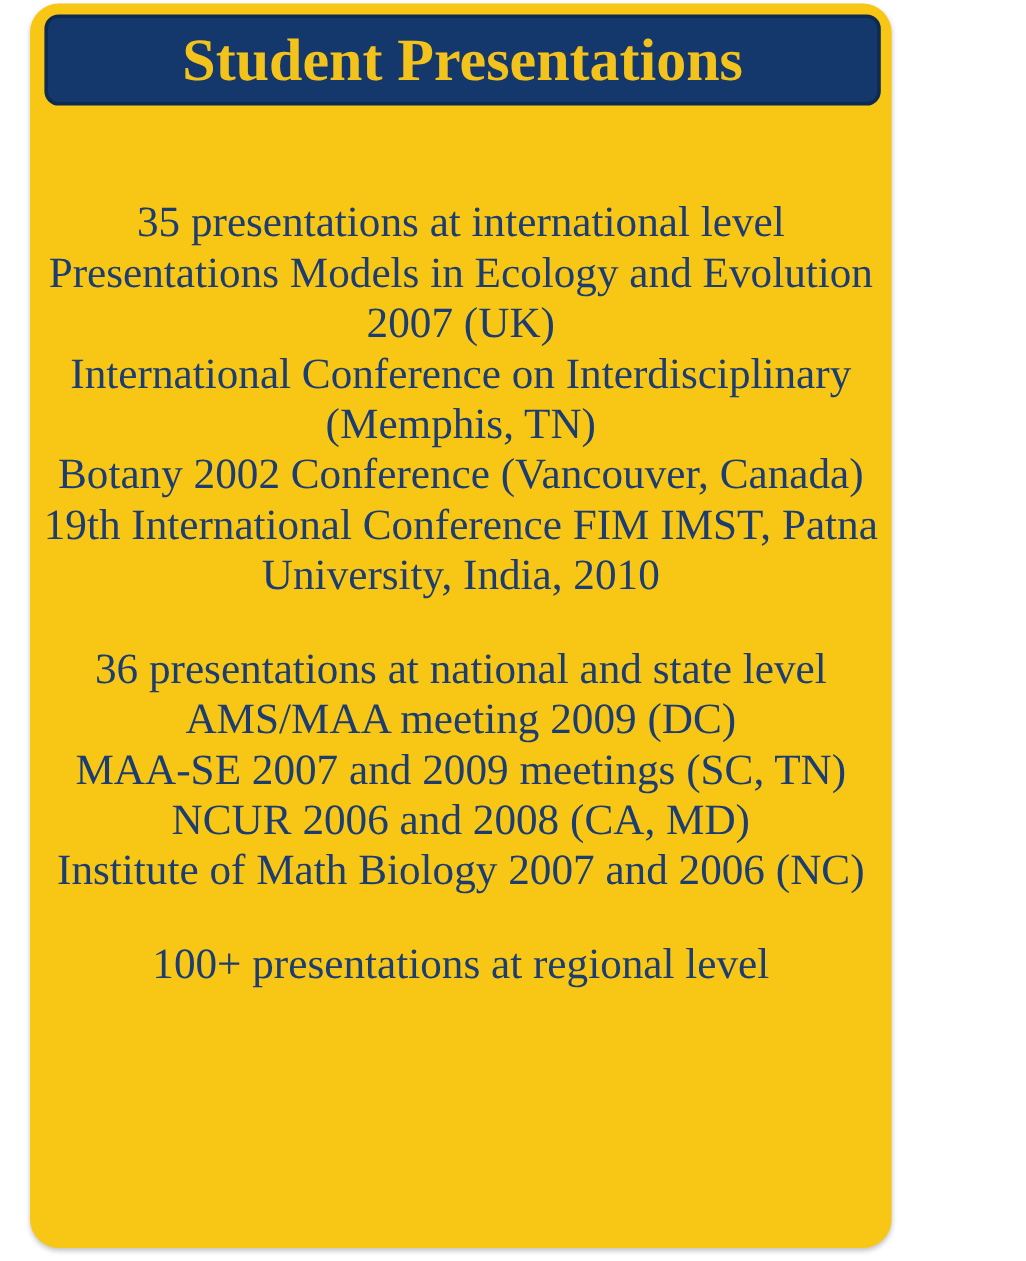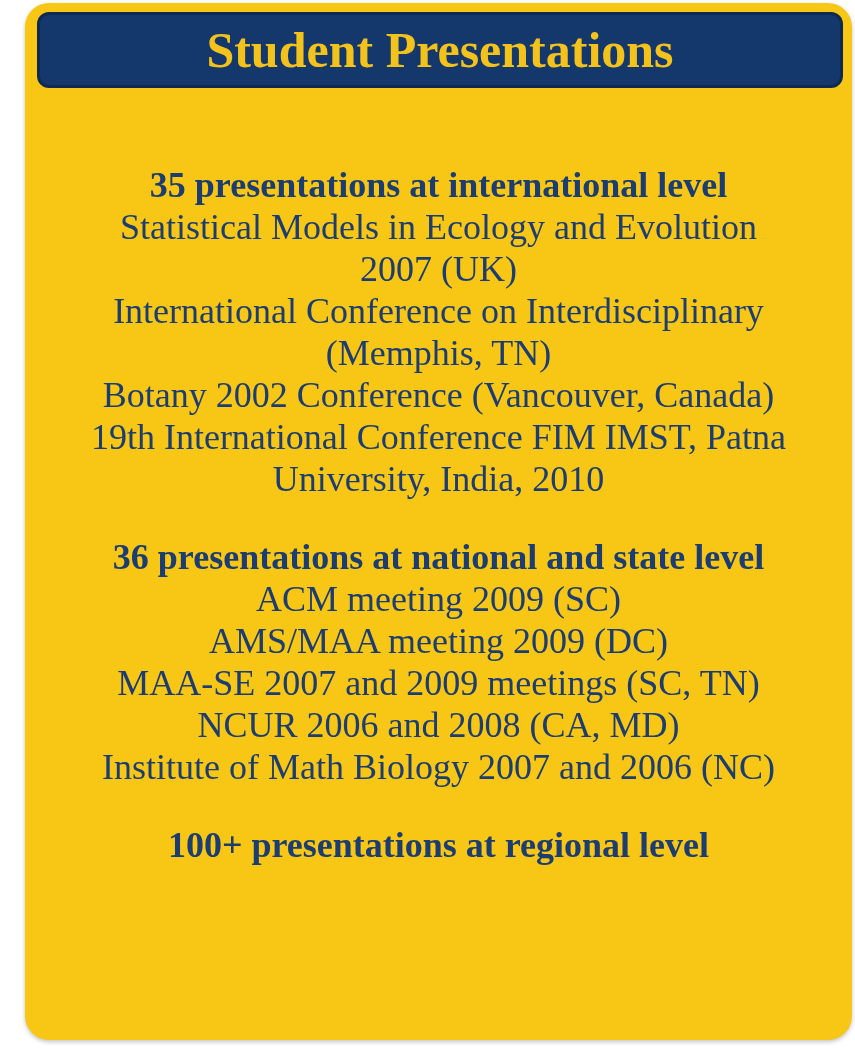--- a/index.html
+++ b/index.html
@@ -8,21 +8,21 @@
     background: #ffffff;
     width: 855px;
     height: 1051px;
     font-family: "Liberation Serif", serif;
     overflow: hidden;
   }
   .slide-card {
     position: absolute;
     left: 25px;
     top: 3px;
-    width: 827px;
+    width: 718px;
     height: 1037px;
     background: #F8C614;
     border-radius: 24px;
     box-shadow: 0 2px 4px rgba(90, 90, 90, 0.35);
     box-sizing: border-box;
   }
   .header-bar {
     margin: 9px 9px 0 12px;
     height: 76px;
     background: #14386C;
@@ -44,52 +44,51 @@
     padding-top: 76px;
     text-align: center;
     color: #1C3D72;
     font-size: 36px;
     line-height: 42px;
   }
   .section + .section {
     margin-top: 36px;
   }
   .section-heading {
-    font-weight: bold;
+    font-weight: normal;
     white-space: nowrap;
   }
   .line {
     white-space: nowrap;
   }
 </style>
 </head>
 <body>
 
 <div class="slide-card">
 
   <div class="header-bar">
     <div class="header-title">Student Presentations</div>
   </div>
 
   <div class="slide-content">
 
     <div class="section">
       <div class="section-heading">35 presentations at international level</div>
-      <div class="line">Statistical Models in Ecology and Evolution</div>
+      <div class="line">Presentations Models in Ecology and Evolution</div>
       <div class="line">2007 (UK)</div>
       <div class="line">International Conference on Interdisciplinary</div>
       <div class="line">(Memphis, TN)</div>
       <div class="line">Botany 2002 Conference (Vancouver, Canada)</div>
       <div class="line">19th International Conference FIM IMST, Patna</div>
       <div class="line">University, India, 2010</div>
     </div>
 
     <div class="section">
       <div class="section-heading">36 presentations at national and state level</div>
-      <div class="line">ACM meeting 2009 (SC)</div>
       <div class="line">AMS/MAA meeting 2009 (DC)</div>
       <div class="line">MAA-SE 2007 and 2009 meetings (SC, TN)</div>
       <div class="line">NCUR 2006 and 2008 (CA, MD)</div>
       <div class="line">Institute of Math Biology 2007 and 2006 (NC)</div>
     </div>
 
     <div class="section">
       <div class="section-heading">100+ presentations at regional level</div>
     </div>
 

